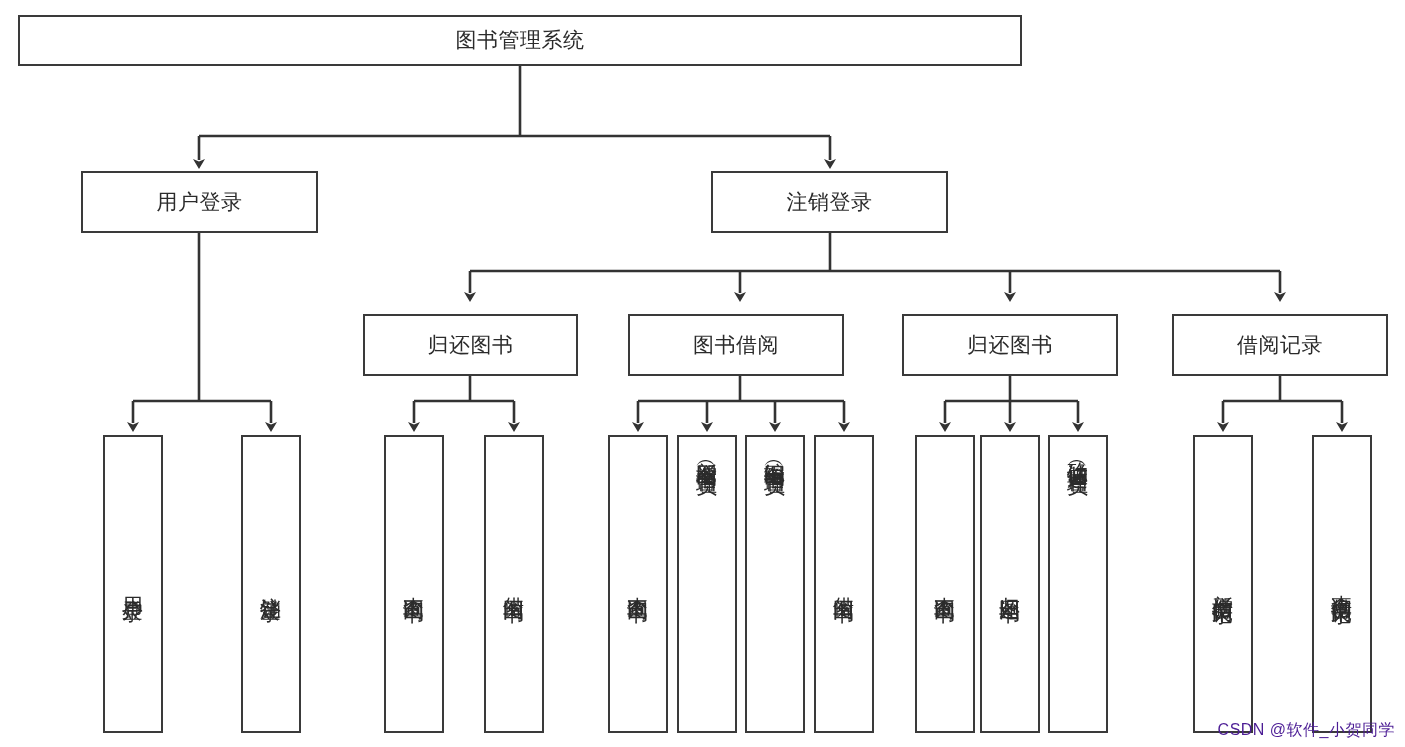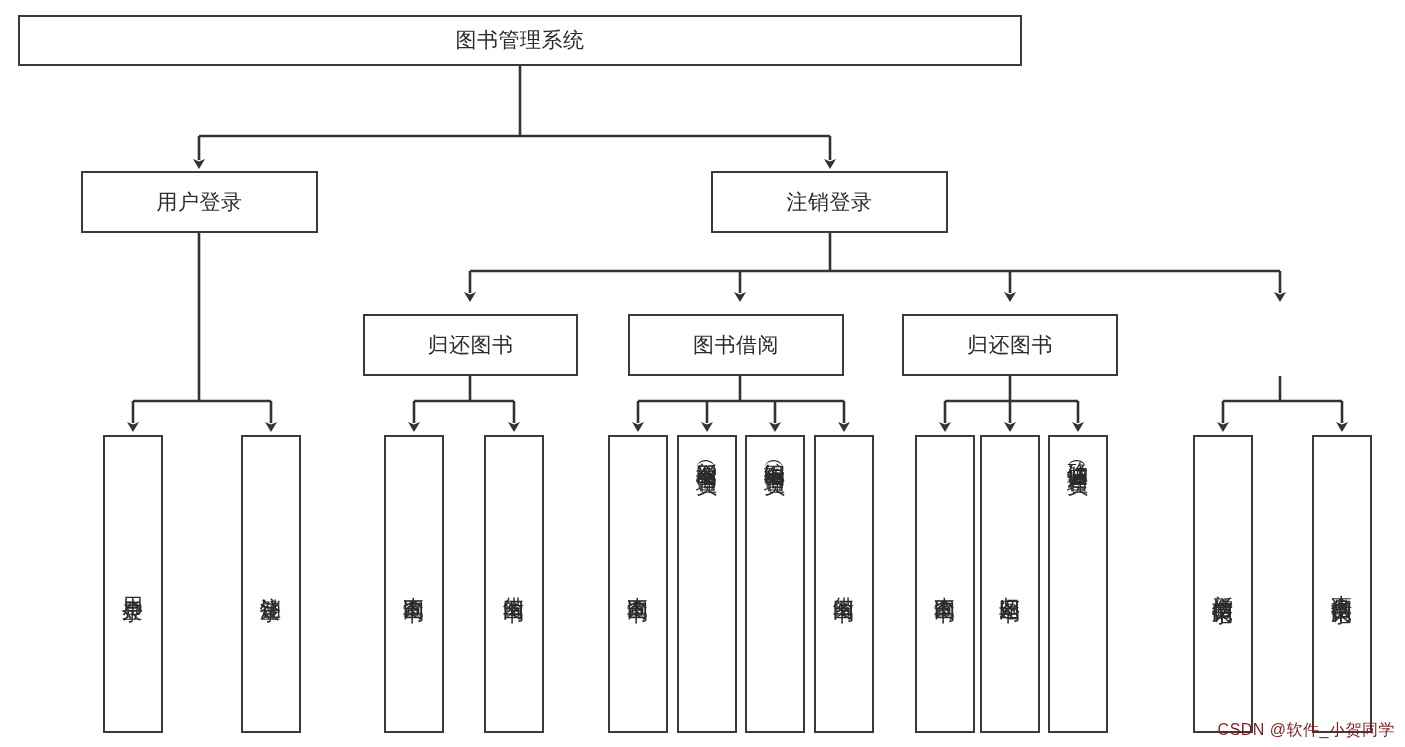--- a/index.html
+++ b/index.html
@@ -59,21 +59,21 @@
   }
   .node.v.mid {
     align-items: center;
     padding-top: 0;
   }
   #watermark {
     position: absolute;
     right: 10px;
     bottom: 6px;
     font-size: 16px;
-    color: #7f1d1d;
+    color: #4c1d95;
     white-space: nowrap;
     letter-spacing: 0.5px;
     margin-top: 12px;
   }
 </style>
 </head>
 <body>
 
 <div id="canvas">
 
@@ -140,20 +140,23 @@
 
   <div class="node h" style="left:363px; top:314px; width:215px; height:62px;">
     <span class="label">归还图书</span>
   </div>
   <div class="node h" style="left:628px; top:314px; width:216px; height:62px;">
     <span class="label">图书借阅</span>
   </div>
   <div class="node h" style="left:902px; top:314px; width:216px; height:62px;">
     <span class="label">归还图书</span>
   </div>
+  <div class="node h" style="left:1172px; top:314px; width:216px; height:62px;">
+    <span class="label">借阅记录</span>
+  </div>
 
   <div class="node v mid" style="left:103px; top:435px; width:60px; height:298px;">
     <span class="label">用户登录</span>
   </div>
   <div class="node v mid" style="left:241px; top:435px; width:60px; height:298px;">
     <span class="label">注销登录</span>
   </div>
 
   <div class="node v mid" style="left:384px; top:435px; width:60px; height:298px;">
     <span class="label">查询图书</span>

